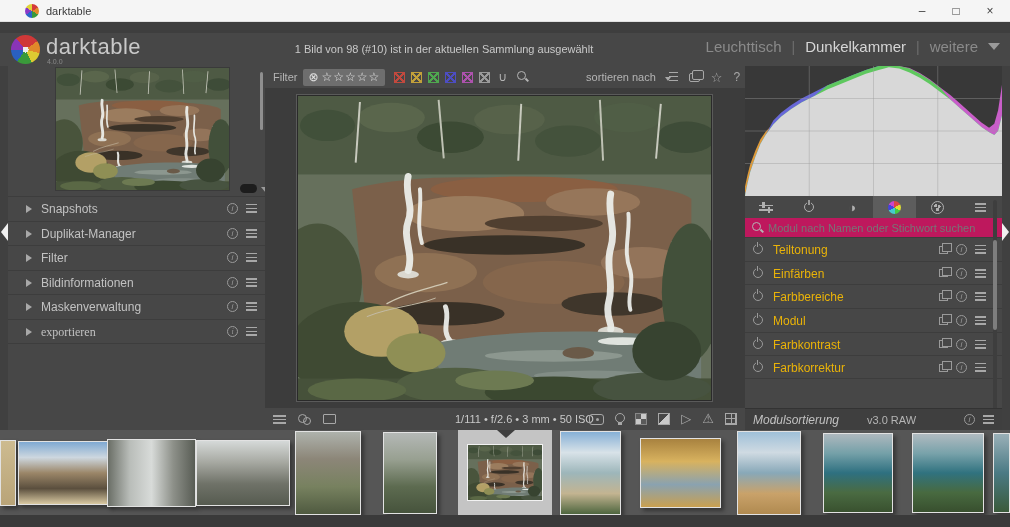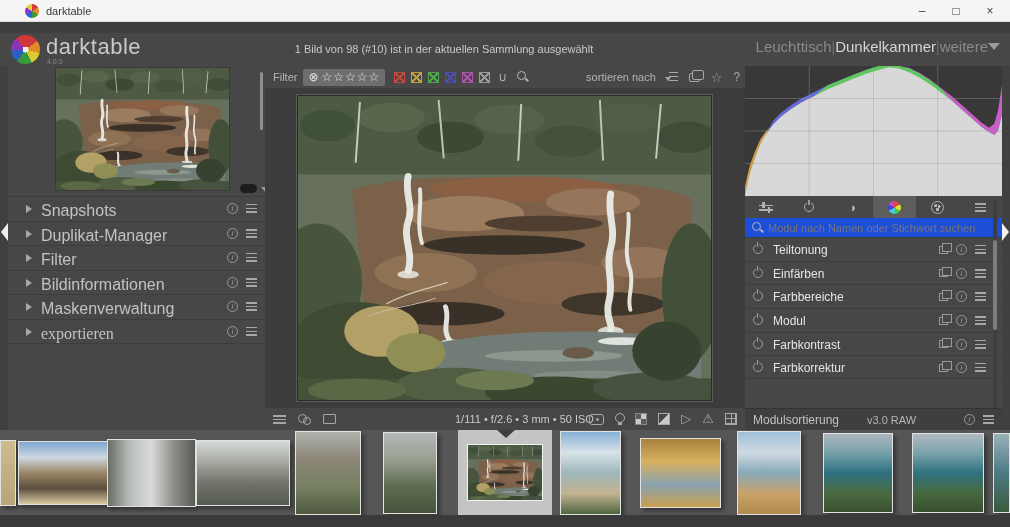--- a/index.html
+++ b/index.html
@@ -20,21 +20,21 @@
   .tri { width:0; height:0; position:absolute; }
   .tri-up-top { left:497px; top:23px; border-left:9px solid transparent; border-right:9px solid transparent; border-bottom:8px solid #f0f0f0; }
   .header { position:absolute; left:0; top:33px; width:1010px; height:33px; background:#474747; }
   .hlogo { position:absolute; left:11px; top:2px; width:29px; height:29px; border-radius:50%;
     background:radial-gradient(circle at 50% 50%, #eee 0 3px, transparent 3px),
       conic-gradient(#cf3838 0 55deg,#e0892a 55deg 105deg,#ddca32 105deg 155deg,#3a9a3a 155deg 215deg,#2a60c0 215deg 270deg,#8a34b8 270deg 320deg,#cf3838 320deg); }
   .happ { position:absolute; left:46px; top:1px; font-size:22px; color:#c9c9c9; letter-spacing:0.5px; }
   .hver { position:absolute; left:47px; top:25px; font-size:7px; color:#8a8a8a; }
   .hstatus { position:absolute; left:444px; top:10px; transform:translateX(-50%);
     font-size:11px; color:#c9c9c9; white-space:nowrap; }
-  .views { position:absolute; right:10px; top:5px; display:flex; align-items:center; }
+  .views { position:absolute; right:10px; top:5px; display:flex; align-items:center; gap:10px; }
   .view { font-size:15px; color:#8a8a8a; }
   .view.active { color:#d6d6d6; }
   .vsep { color:#6e6e6e; font-size:14px; }
 
   
   .edge { position:absolute; top:66px; width:8px; height:364px; background:#404040; }
   .edge.left { left:0; } .edge.right { left:1002px; }
   .tri-left-edge { left:1px; top:223px; border-top:9px solid transparent; border-bottom:9px solid transparent; border-right:7px solid #f0f0f0; }
   .tri-right-edge { left:1002px; top:223px; border-top:9px solid transparent; border-bottom:9px solid transparent; border-left:7px solid #f0f0f0; }
 
@@ -42,21 +42,21 @@
   .leftpanel { position:absolute; left:8px; top:66px; width:257px; height:364px; background:#474747; }
   .navthumb { position:absolute; left:47px; top:1px; width:175px; height:124px; border:1px solid #3a3a3a; }
   .navthumb svg { display:block; width:100%; height:100%; }
   .navpill { position:absolute; left:232px; top:118px; width:17px; height:9px; border-radius:5px; background:#1d1d1d; }
   .tri-nav { left:253px; top:121px; border-left:5px solid transparent; border-right:5px solid transparent; border-top:6px solid #9a9a9a; position:absolute; }
   .lscroll { position:absolute; left:252px; top:6px; width:3px; height:58px; background:#8f8f8f; border-radius:2px; }
   .sections { position:absolute; left:0; top:130px; width:257px; }
   .sect { position:relative; height:24.6px; border-top:1px solid #3d3d3d; }
   .sect:last-child { border-bottom:1px solid #3d3d3d;font-family:Liberation Serif, serif; }
   .sect .arr { position:absolute; left:18px; top:8px; border-top:4.5px solid transparent; border-bottom:4.5px solid transparent; border-left:6px solid #a8a8a8; }
-  .sect .slabel { position:absolute; left:33px; top:5px; font-size:16px; color:#c2c2c2; }
+  .sect .slabel { position:absolute; left:33px; top:5px; font-size:12px; color:#c2c2c2; }
   .rowicons { position:absolute; right:8px; top:6px; display:flex; gap:8px; align-items:center; }
 
   
   .i-info { display:inline-block; width:11px; height:11px; border:1px solid #9a9a9a; border-radius:50%;
     color:#9a9a9a; font-size:8px; line-height:9px; text-align:center; font-style:italic; }
   .i-info::after { content:"i"; }
   .i-menu { display:inline-block; width:11px; height:9px;
     background:repeating-linear-gradient(180deg,#a8a8a8 0 1.5px,transparent 1.5px 3.6px); }
   .i-power { display:inline-block; width:10px; height:10px; border:1.5px solid #9a9a9a; border-radius:50%; position:relative; }
   .i-power::before { content:""; position:absolute; left:2.7px; top:-3px; width:1.6px; height:5px; background:#9a9a9a; box-shadow:0 0 0 1px #474747; }
@@ -131,35 +131,35 @@
     background:linear-gradient(180deg,transparent 0 2.6px,#b0b0b0 2.6px 4px,transparent 4px 7.4px,#b0b0b0 7.4px 8.8px,transparent 8.8px); }
   .i-sliders::before { content:""; position:absolute; left:3px; top:0.6px; width:2.4px; height:6px; background:#b0b0b0; }
   .i-sliders::after { content:""; position:absolute; left:8.5px; top:5.2px; width:2.4px; height:6px; background:#b0b0b0; }
   .i-halfc { font-size:13px; color:#b0b0b0; line-height:13px; }
   .i-wheel { display:inline-block; width:13px; height:13px; border-radius:50%;
     background:conic-gradient(#d44 0 60deg,#dd3 60deg 120deg,#4c4 120deg 180deg,#4cc 180deg 240deg,#44d 240deg 300deg,#c4c 300deg); }
   .i-swirl { display:inline-block; width:13px; height:13px; border:1.3px solid #b0b0b0; border-radius:50%;
     background:radial-gradient(circle at 35% 35%,#b0b0b0 0 1.5px,transparent 1.5px),
                radial-gradient(circle at 65% 40%,#b0b0b0 0 1.5px,transparent 1.5px),
                radial-gradient(circle at 50% 68%,#b0b0b0 0 1.5px,transparent 1.5px); }
-  .rsearch { position:absolute; left:0; top:152px; width:257px; height:19px; background:#1d4ed8; display:flex; align-items:center; }
+  .rsearch { position:absolute; left:0; top:152px; width:257px; height:19px; background:#be185d; display:flex; align-items:center; }
   .rsearch .i-search { margin-left:7px; }
   .rsearch input { flex:1; margin-left:4px; background:transparent; border:none; outline:none;
     font-size:11px; color:#bbb; }
   .rsearch input::placeholder { color:#767676; }
   .modules { position:absolute; left:0; top:171px; width:257px; }
   .mod { position:relative; height:23.7px; border-top:1px solid #3d3d3d; }
   .mod:last-child { border-bottom:1px solid #3d3d3d; }
   .mod .i-power { position:absolute; left:8px; top:6px; }
-  .mod .mlabel { position:absolute; left:28px; top:5px; font-size:12px; color:#e5e5e5; }
+  .mod .mlabel { position:absolute; left:28px; top:5px; font-size:12px; color:#eab308; }
   .mod .rowicons { top:6px; right:16px; }
   .rscroll { position:absolute; left:248px; top:134px; width:4px; height:292px; background:#3e3e3e; border-radius:2px; }
   .rscroll .thumbbar { position:absolute; left:0; top:40px; width:4px; height:90px; background:#7e7e7e; border-radius:2px; }
   .modsort { position:absolute; left:0; top:342px; width:257px; height:22px; background:#3f3f3f; border-top:1px solid #333; }
-  .modsort .mslabel { position:absolute; left:8px; top:4px; font-size:12px; color:#c2c2c2; }
+  .modsort .mslabel { position:absolute; left:8px; top:4px; font-size:12px; color:#c2c2c2;font-style:italic; }
   .modsort .msvalue { position:absolute; left:122px; top:5px; font-size:11px; color:#b5b5b5; }
   .modsort .rowicons { top:5px; right:8px; }
 
   
   .filmstrip { position:absolute; left:0; top:430px; width:1010px; height:85px; background:#565656; }
   .tri-strip-top { left:497px; top:430px; border-left:9px solid transparent; border-right:9px solid transparent; border-top:8px solid #3f3f3f; }
   .thumb { position:absolute; border:1px solid #e2e2e2; box-shadow:3px 3px 4px rgba(0,0,0,0.38); }
   .thumb-sel-cell { position:absolute; top:0; height:85px; background:#c4c4c4; display:flex; align-items:center; justify-content:center; }
   .thumb-sel-cell svg { display:block; border:1px solid #f2f2f2; }
   .bottomstrip { position:absolute; left:0; top:515px; width:1010px; height:12px; background:#3a3a3a; }

